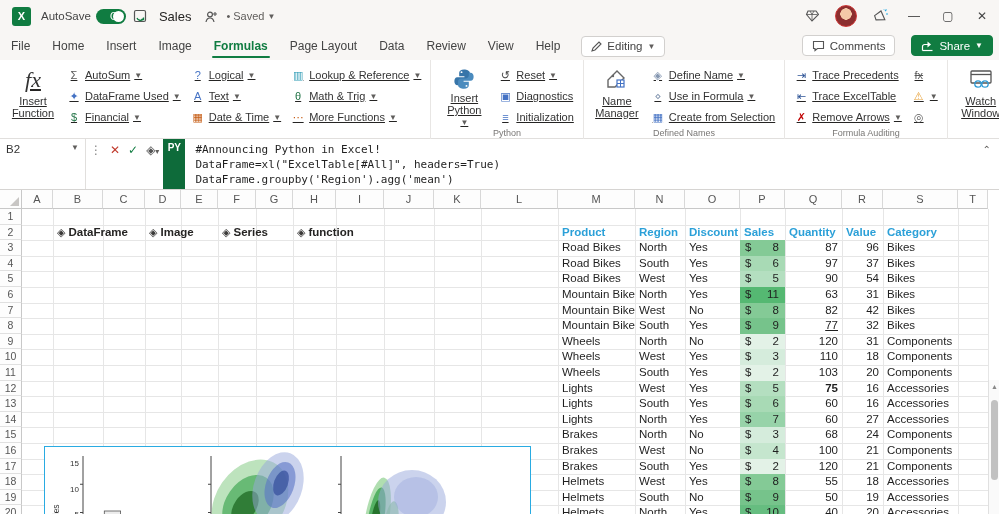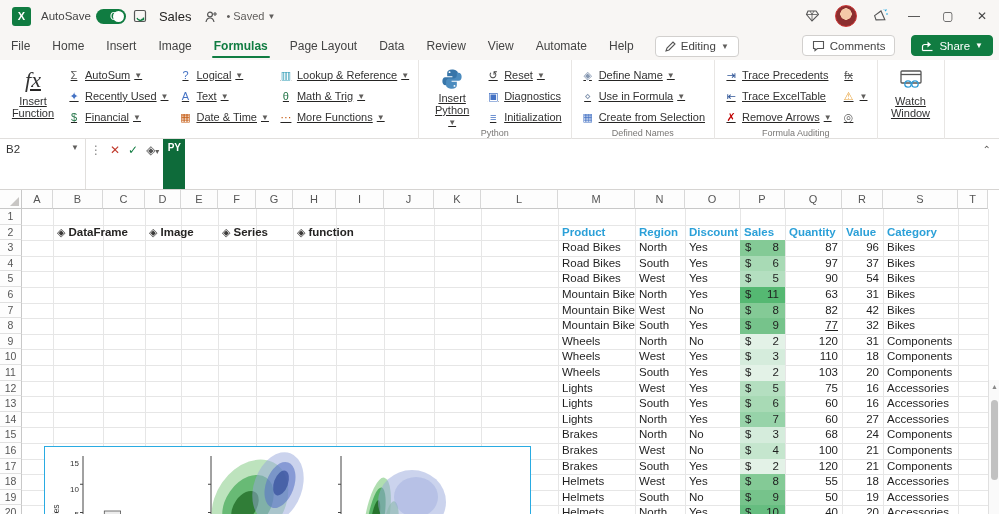--- a/index.html
+++ b/index.html
@@ -132,21 +132,20 @@
     <span id="tabs-host" style="display:flex">
         <span class="rtab">File</span>
         <span class="rtab">Home</span>
         <span class="rtab">Insert</span>
         <span class="rtab">Image</span>
         <span class="rtab active">Formulas</span>
         <span class="rtab">Page Layout</span>
         <span class="rtab">Data</span>
         <span class="rtab">Review</span>
         <span class="rtab">View</span>
-        <span class="rtab">Automate</span>
         <span class="rtab">Help</span>
       </span>
     <span class="pill">
       <svg width="11" height="11" viewBox="0 0 11 11">
           <path d="M1 10l1-3 6-6 2 2-6 6z" fill="none" stroke="#555" stroke-width="1.1"></path>
         </svg>
       <span>Editing</span>
       <span class="chev">▼</span>
     </span>
     <span class="tab-right">
@@ -177,21 +176,21 @@
           <div>Insert Function</div>
         </div>
         <div class="rib-col">
           <div class="rib-item">
             <span class="rib-ic" style="color: rgb(89, 89, 89);">Σ</span>
             <span>AutoSum</span>
             <span class="chev">▼</span>
           </div>
           <div class="rib-item">
             <span class="rib-ic" style="color: rgb(68, 114, 196);">✦</span>
-            <span>Recently Used</span>
+            <span>DataFrame Used</span>
             <span class="chev">▼</span>
           </div>
           <div class="rib-item">
             <span class="rib-ic" style="color: rgb(33, 115, 70);">$</span>
             <span>Financial</span>
             <span class="chev">▼</span>
           </div>
         </div>
         <div class="rib-col">
           <div class="rib-item">
@@ -252,20 +251,31 @@
             <span>Diagnostics</span>
           </div>
           <div class="rib-item">
             <span class="rib-ic" style="color: rgb(68, 114, 196);">≡</span>
             <span>Initialization</span>
           </div>
         </div>
         <div class="rib-label">Python</div>
       </div>
       <div class="rib-group">
+        <div class="rib-large">
+          <div class="lic">
+            <svg width="24" height="24" viewBox="0 0 24 24">
+              <path d="M14 3h7v7l-9 9-7-7z" fill="none" stroke="#666" stroke-width="1.4" transform="rotate(180 12 11)"></path>
+              <circle cx="8" cy="8" r="1.2" fill="#666"></circle>
+              <rect x="12" y="12" width="7" height="7" fill="#fff" stroke="#4472C4" stroke-width="1.2"></rect>
+              <path d="M12 15.5h7M15.5 12v7" stroke="#4472C4" stroke-width="1"></path>
+            </svg>
+          </div>
+          <div>Name Manager</div>
+        </div>
         <div class="rib-col">
           <div class="rib-item">
             <span class="rib-ic" style="color: rgb(132, 150, 176);">◈</span>
             <span>Define Name</span>
             <span class="chev">▼</span>
           </div>
           <div class="rib-item">
             <span class="rib-ic" style="color: rgb(132, 150, 176);">⋄</span>
             <span>Use in Formula</span>
             <span class="chev">▼</span>
@@ -329,20 +339,23 @@
       <span>B2</span>
         <span class="chev">▼</span>
     </div>
     <div class="fb-icons">
       <span style="color:#888">⋮</span>
       <span style="color:#C0392B">✕</span>
       <span style="color:#107C41">✓</span>
       <span style="color:#555">◈<span class="chev">▾</span></span>
     </div>
     <div class="py-strip">PY</div>
+    <div class="fb-code" id="code-host">#Announcing Python in Excel!
+DataFrame=xl("ExcelTable[#All]", headers=True)
+DataFrame.groupby('Region').agg('mean')</div>
   </div>
   <span class="fb-collapse">⌃</span>
 
   <div class="sheet" id="sheet-host">
     <div class="cornerbox">
         <span class="corner-tri"></span>
       </div>
 
   <div class="colhdr" style="left: 22px; width: 31px;">A</div>
       <div class="vline" style="left: 53px; top: 19px; height: 305px;"></div>
@@ -536,21 +549,21 @@
       <div class="tcell num" style="left: 785px; width: 57px; top: 175px; height: 15.6px;">103</div>
       <div class="tcell num" style="left: 842px; width: 41px; top: 175px; height: 15.6px;">20</div>
       <div class="tcell" style="left: 883px; width: 75px; top: 175px; height: 15.6px;">Components</div>
       <div class="tcell" style="left: 558px; width: 77px; top: 190.6px; height: 15.6px;">Lights</div>
       <div class="tcell" style="left: 635px; width: 50px; top: 190.6px; height: 15.6px;">West</div>
       <div class="tcell" style="left: 685px; width: 55px; top: 190.6px; height: 15.6px;">Yes</div>
       <div class="salescell" style="left: 740px; width: 45px; top: 190.6px; height: 15.6px; background: rgb(180, 223, 192);">
         <span>$</span>
         <span>5</span>
       </div>
-      <div class="tcell num" style="left: 785px; width: 57px; top: 190.6px; height: 15.6px;">75</div>
+      <div class="tcell num" style="left: 785px; width: 57px; top: 190.6px; height: 15.6px; font-weight: bold;">75</div>
       <div class="tcell num" style="left: 842px; width: 41px; top: 190.6px; height: 15.6px;">16</div>
       <div class="tcell" style="left: 883px; width: 75px; top: 190.6px; height: 15.6px;">Accessories</div>
       <div class="tcell" style="left: 558px; width: 77px; top: 206.2px; height: 15.6px;">Lights</div>
       <div class="tcell" style="left: 635px; width: 50px; top: 206.2px; height: 15.6px;">South</div>
       <div class="tcell" style="left: 685px; width: 55px; top: 206.2px; height: 15.6px;">Yes</div>
       <div class="salescell" style="left: 740px; width: 45px; top: 206.2px; height: 15.6px; background: rgb(168, 218, 181);">
         <span>$</span>
         <span>6</span>
       </div>
       <div class="tcell num" style="left: 785px; width: 57px; top: 206.2px; height: 15.6px;">60</div>

